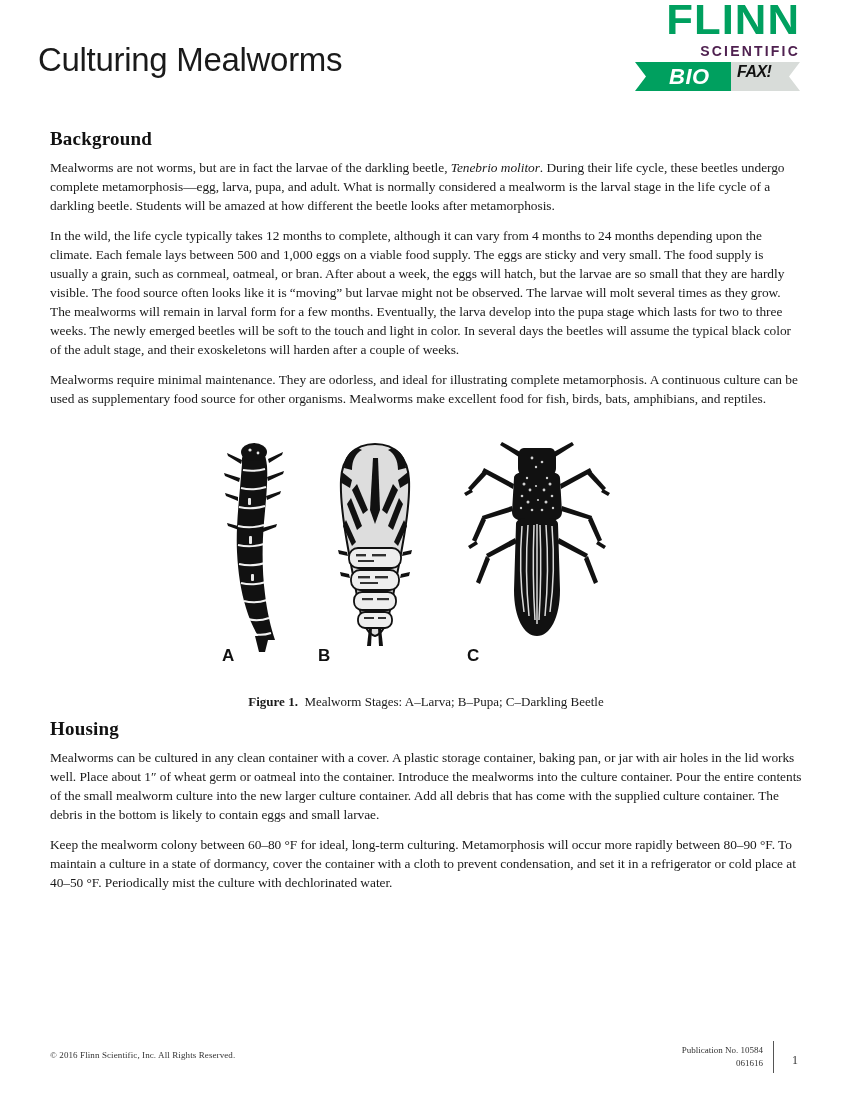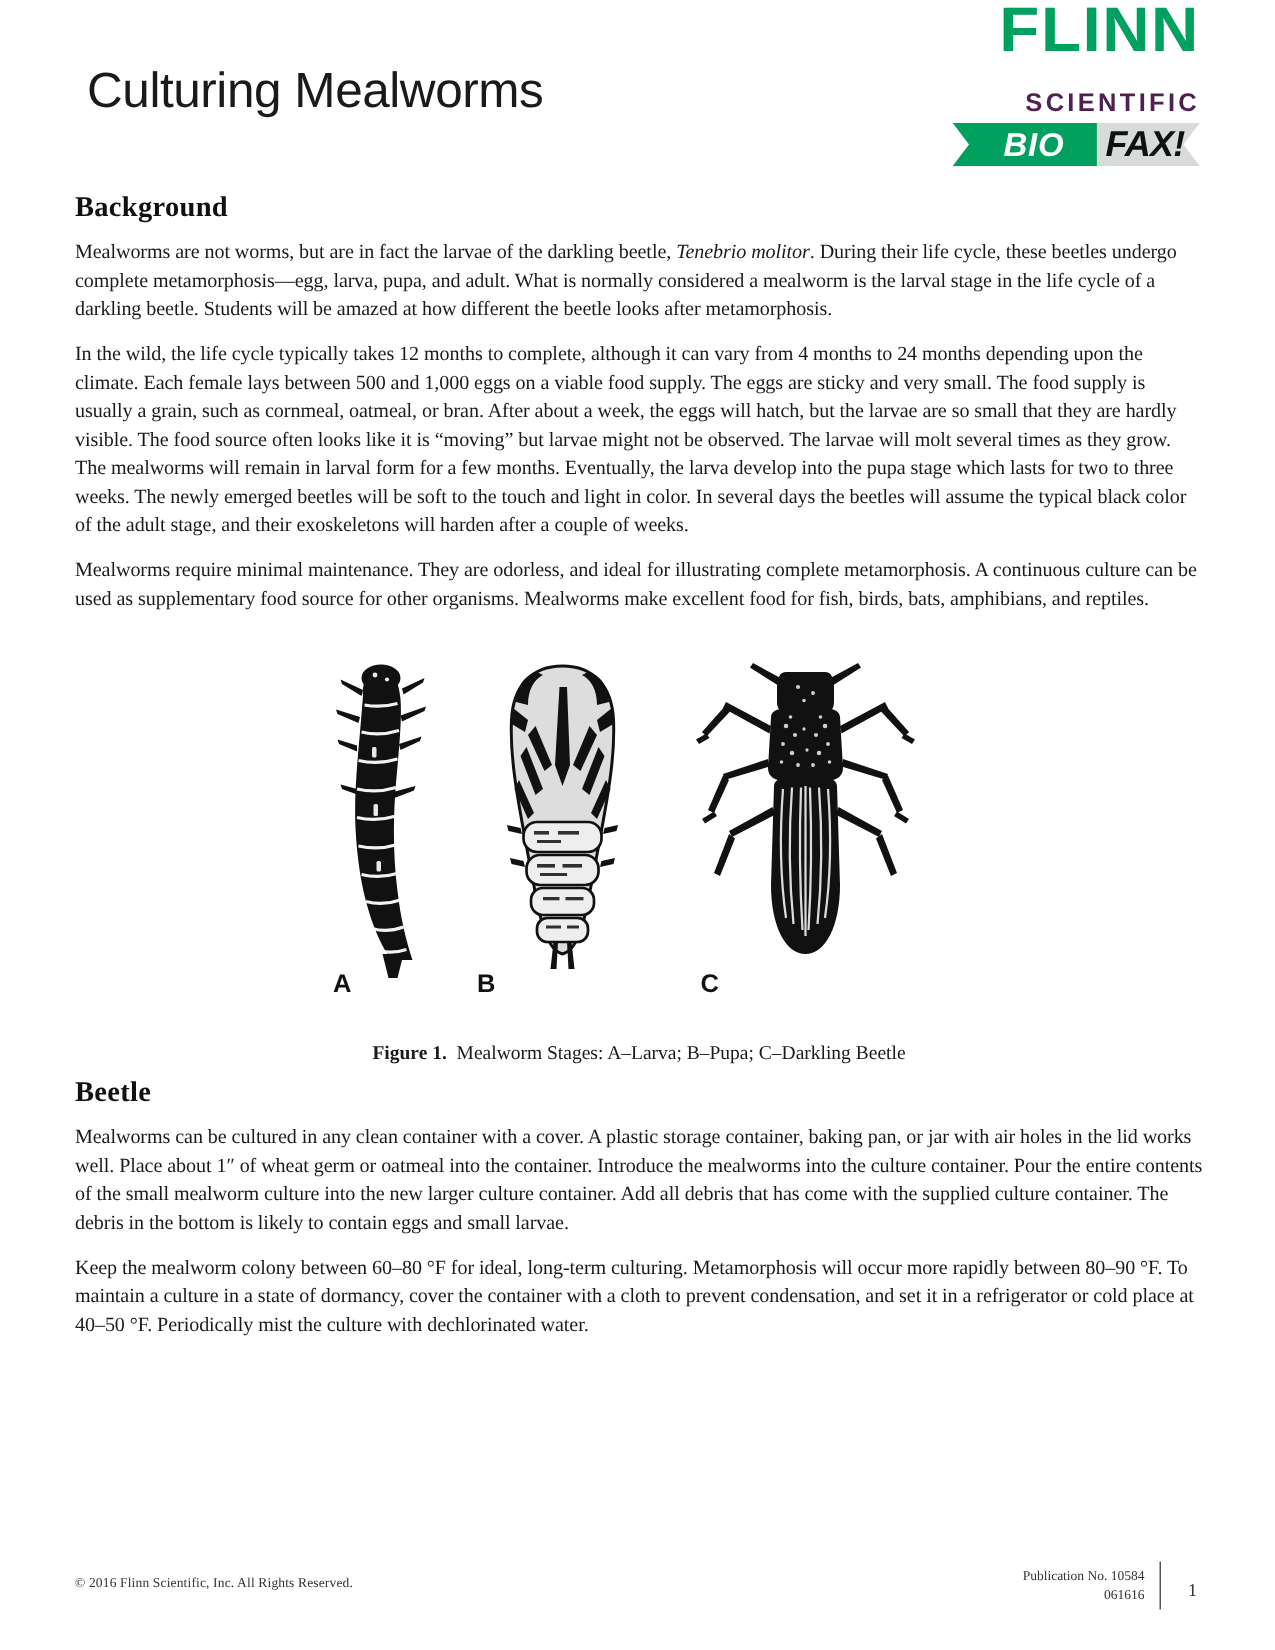--- a/index.html
+++ b/index.html
@@ -19,21 +19,21 @@
   .page {
     position: absolute;
     left: 0; top: 0;
     width: 850px;
     height: 1100px;
   }
 
   
   .header {
     position: absolute;
-    left: 58px;
+    left: 38px;
     top: 40px;
     width: 750px;
     height: 110px;
   }
   .doc-title {
     font-family: "Liberation Sans", "DejaVu Sans", sans-serif;
     font-size: 33px;
     font-weight: 400;
     letter-spacing: -0.3px;
     color: #1a1a1a;
@@ -64,24 +64,24 @@
     font-size: 42px;
     line-height: 0.95;
     letter-spacing: 1px;
     text-align: right;
     transform: scaleX(1.04);
     transform-origin: right center;
   }
   .logo-sci {
     font-family: "Liberation Sans", "DejaVu Sans", sans-serif;
     font-weight: bold;
-    font-size: 17px;
+    font-size: 14px;
     letter-spacing: 2.2px;
     text-align: right;
-    margin-top: 19px;
+    margin-top: 3px;
   }
   .logo-ribbon {
     position: relative;
     margin-top: 3px;
     height: 29px;
     width: 165px;
   }
   .ribbon-green {
     position: absolute;
     left: 0; top: 0;
@@ -108,21 +108,21 @@
     color: #ffffff;
     letter-spacing: 0.5px;
   }
   .ribbon-fax {
     position: absolute;
     left: 102px;
     top: 1px;
     font-family: "Liberation Sans", "DejaVu Sans", sans-serif;
     font-style: italic;
     font-weight: bold;
-    font-size: 24px;
+    font-size: 16px;
     color: #111111;
     letter-spacing: -0.5px;
   }
 
   
   .content {
     position: absolute;
     left: 50px;
     top: 128px;
     width: 752px;
@@ -409,21 +409,21 @@
       </svg>
 
       <div class="fig-label" style="left:172px;">A</div>
       <div class="fig-label" style="left:268px;">B</div>
       <div class="fig-label" style="left:417px;">C</div>
     </div>
     <div class="fig-caption"><b>Figure 1.</b>&nbsp;&nbsp;<span>Mealworm Stages: A–Larva; B–Pupa; C–Darkling Beetle</span></div>
   </div>
 
   <div class="housing">
-    <h2 class="section">Beetle</h2>
+    <h2 class="section">Housing</h2>
     <p class="body">Mealworms can be cultured in any clean container with a cover. A plastic storage container, baking pan, or jar with air holes in the lid works well. Place about 1″ of wheat germ or oatmeal into the container. Introduce the mealworms into the culture container. Pour the entire contents of the small mealworm culture into the new larger culture container. Add all debris that has come with the supplied culture container. The debris in the bottom is likely to contain eggs and small larvae.</p>
     <p class="body">Keep the mealworm colony between 60–80 °F for ideal, long-term culturing. Metamorphosis will occur more rapidly between 80–90 °F. To maintain a culture in a state of dormancy, cover the container with a cloth to prevent condensation, and set it in a refrigerator or cold place at 40–50 °F. Periodically mist the culture with dechlorinated water.</p>
   </div>
 
   <div class="footer">
     <div class="footer-row">
       <div class="copyright">© 2016 Flinn Scientific, Inc. All Rights Reserved.</div>
       <div class="pub-block">
         <div class="pub-text">
           <div>Publication No. 10584</div>

